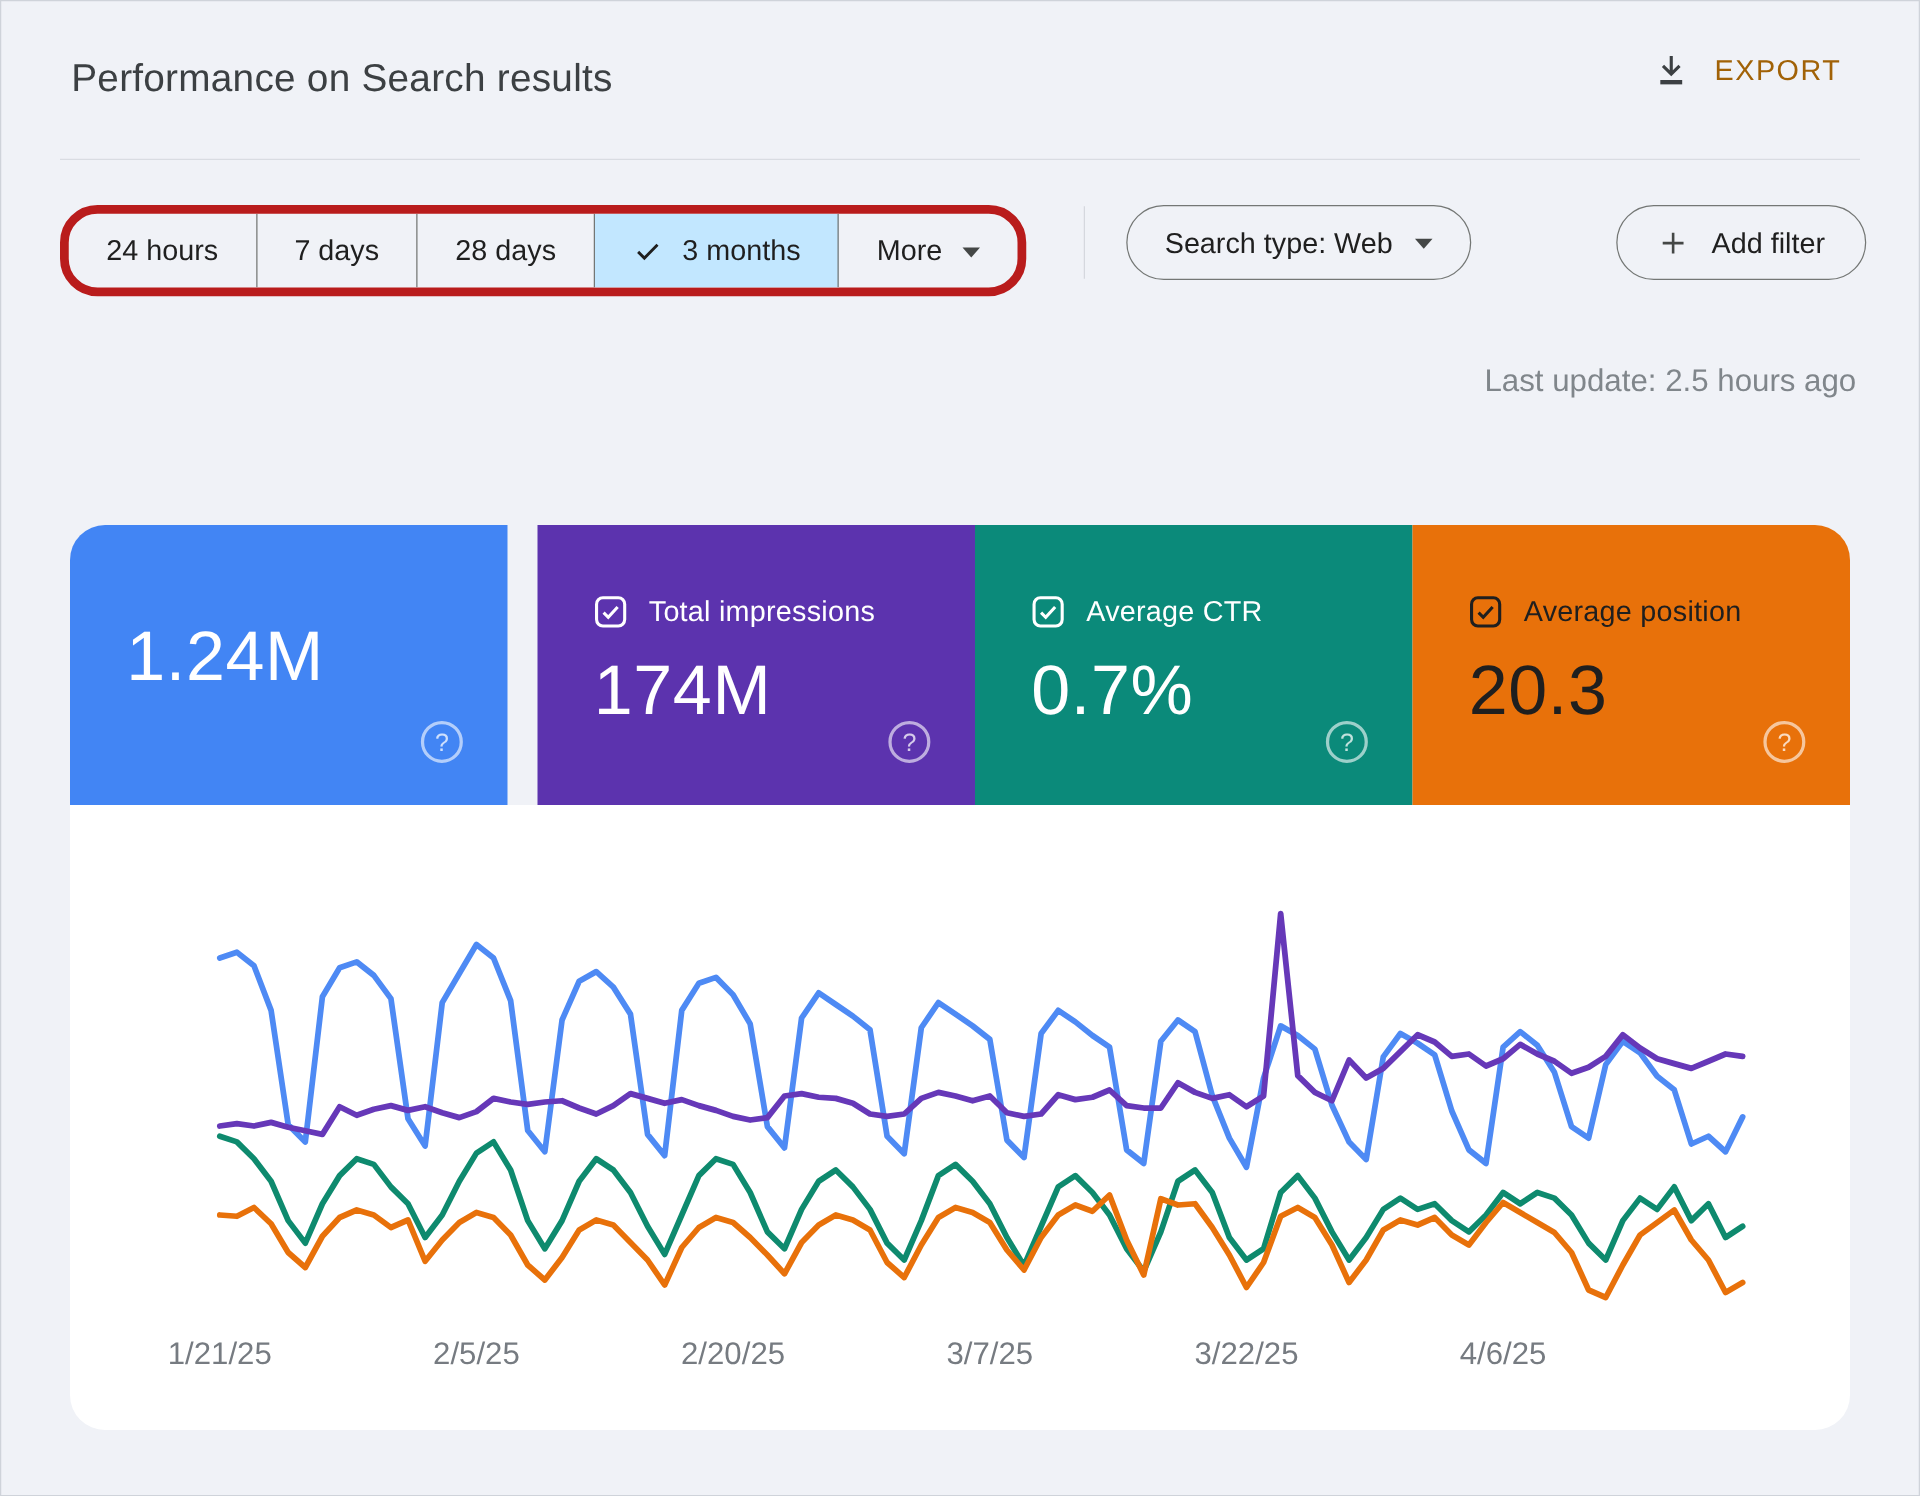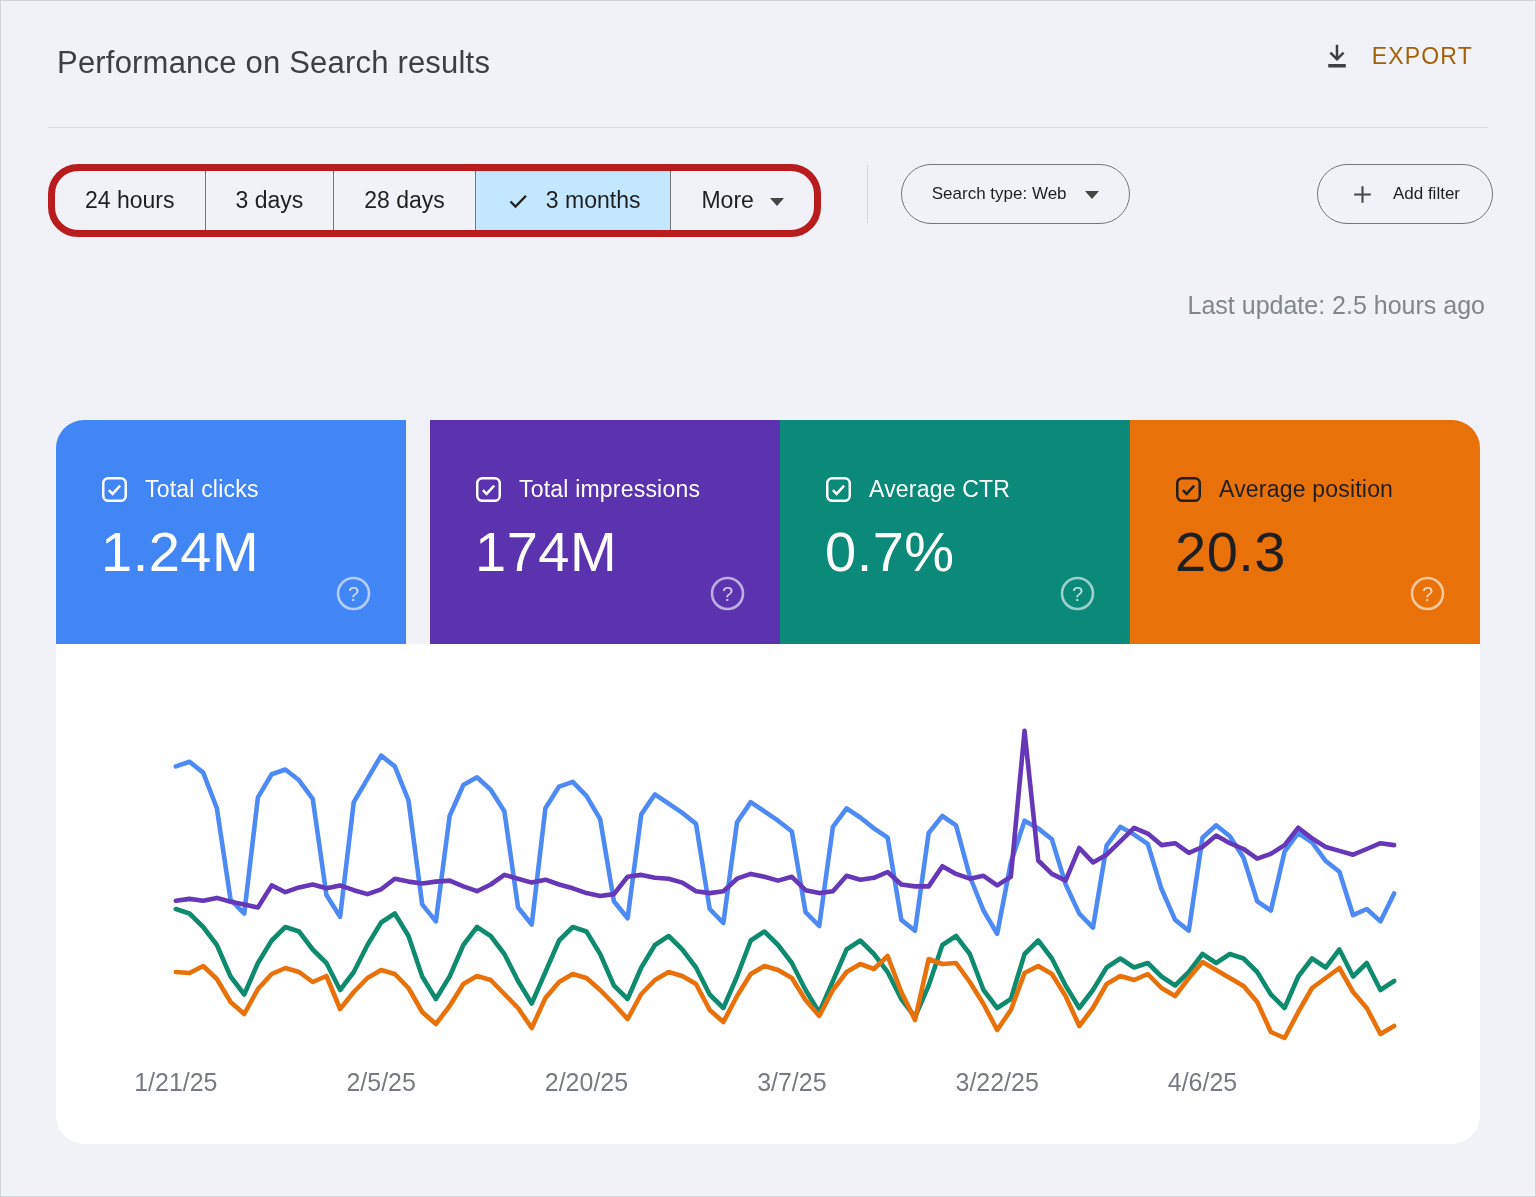--- a/index.html
+++ b/index.html
@@ -40,21 +40,21 @@
   }
   .seg:last-child { border-right:none; }
   .seg.selected { background:#c2e7ff; }
   .vert-divider {
     display:inline-block; width:1px; height:58px; background:#d5d8de;
     margin:1px 0 0 42px; vertical-align:top;
   }
   .chip {
     display:inline-flex; align-items:center; gap:18px; height:60px;
     border:1px solid #747775; border-radius:30px; padding:0 28px;
-    font-size:17px; color:#1f1f1f; cursor:pointer; white-space:nowrap;
+    font-size:23px; color:#1f1f1f; cursor:pointer; white-space:nowrap;
     vertical-align:top; background:transparent;
   }
   .chip.search-type { margin-left:28px; padding:0 30px; }
   .chip.add-filter { position:absolute; right:0; top:0; padding:0 32px; }
   .caret-down { width:0; height:0; border-left:7px solid transparent; border-right:7px solid transparent; border-top:8px solid #444746; margin-top:2px; }
 
   
   .last-update {
     position:absolute; top:290px; right:50px;
     font-size:25px; color:#80868b;
@@ -93,21 +93,21 @@
   </button>
   <div class="header-divider"></div>
 </div>
 
 <div class="filter-row">
   <div class="seg-group">
     <div class="seg">
       <span>24 hours</span>
     </div>
     <div class="seg">
-      <span>3 days</span>
+      <span>7 days</span>
     </div>
     <div class="seg">
       <span>28 days</span>
     </div>
     <div class="seg selected">
       <span style="display:flex;">
         <svg width="24" height="24" viewBox="0 0 24 24">
             <path d="M4.5 12.5l5 5L20 6.8" stroke="#1f1f1f" stroke-width="2.3" fill="none"></path>
           </svg>
       </span>
@@ -133,29 +133,20 @@
         </svg>
     </span>
     <span>Add filter</span>
   </div>
 </div>
 
 <div class="last-update">Last update: 2.5 hours ago</div>
 
 <div class="cards">
   <div class="card" style="background: rgb(66, 133, 244); color: rgb(255, 255, 255);">
-    <div class="card-head">
-      <span class="cbx">
-          <svg width="27" height="27" viewBox="0 0 24 24" style="display:block">
-            <rect x="2" y="2" width="20" height="20" rx="4.5" fill="none" stroke="currentColor" stroke-width="2.2"></rect>
-            <path d="M7 12.6l3.3 3.3 6.7-7.4" fill="none" stroke="currentColor" stroke-width="2.2"></path>
-          </svg>
-        </span>
-      <span class="card-label">Total clicks</span>
-    </div>
     <div class="card-value">1.24M</div>
     <span class="help">
         <svg width="37" height="37" viewBox="0 0 37 37" style="display:block">
           <circle cx="18.5" cy="18.5" r="15.5" fill="none" stroke="rgba(255,255,255,0.6)" stroke-width="2.6"></circle>
           <text x="18.5" y="25.5" text-anchor="middle" font-size="20" fill="rgba(255,255,255,0.75)" font-family="Liberation Sans, DejaVu Sans, sans-serif">?</text>
         </svg>
       </span>
   </div>
   <div class="card" style="background: rgb(92, 51, 174); color: rgb(255, 255, 255); margin-left: 24px;">
     <div class="card-head">

